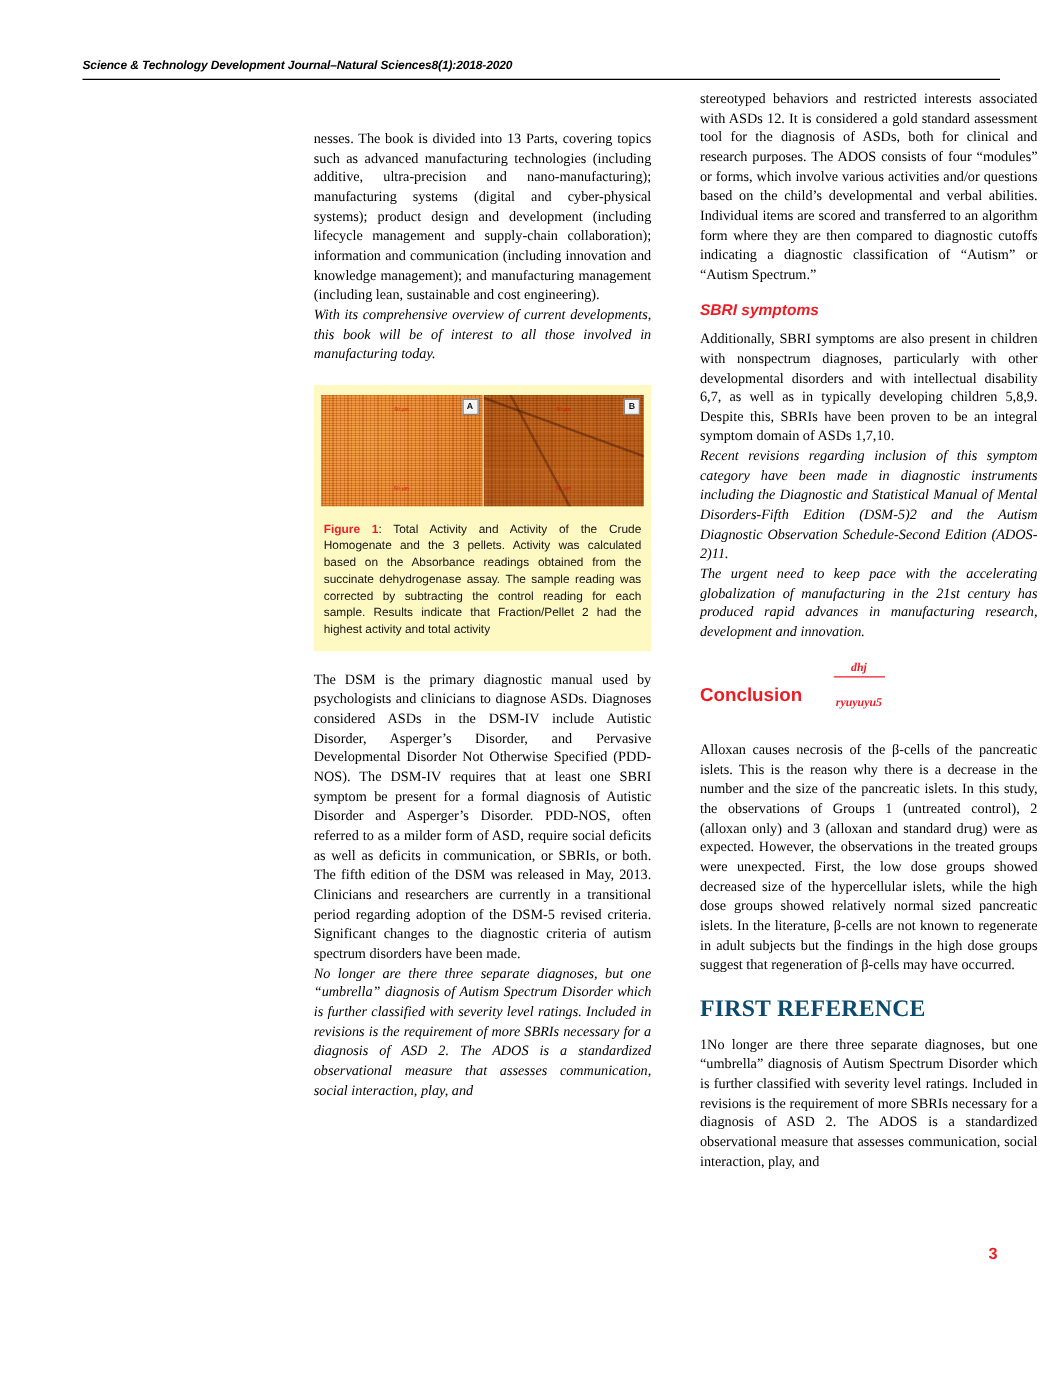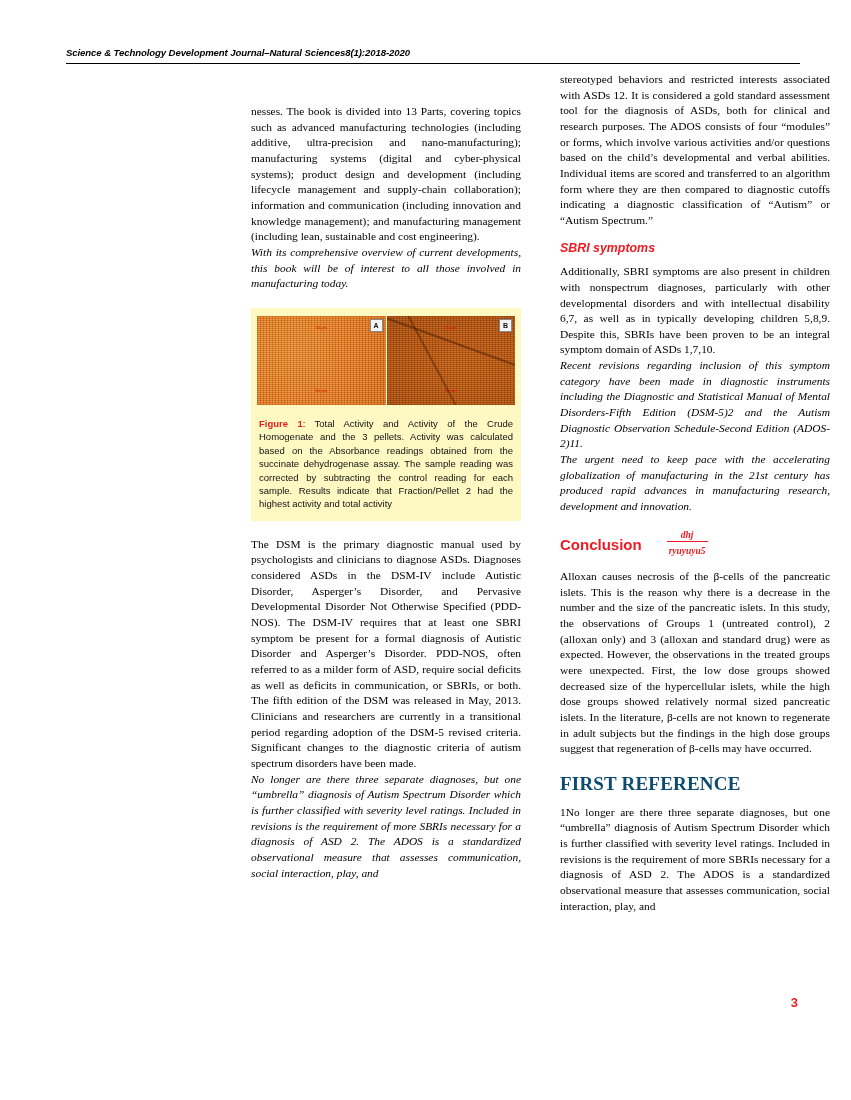--- a/index.html
+++ b/index.html
@@ -209,21 +209,21 @@
     position: relative;
     top: 1px;
   }
   .frac-num { padding: 0 2px; }
   .frac-bar {
     width: 100%;
     height: 1.3px;
     background: #ed1c24;
     margin: 0.5px 0;
   }
-  .frac-den { padding: 4px 2px; }
+  .frac-den { padding: 16px 2px; }
 
   
   .pageno {
     position: absolute;
     right: 53px;
     top: 995px;
     font-family: "Liberation Sans", sans-serif;
     font-weight: bold;
     font-size: 13px;
     color: #ed1c24;

